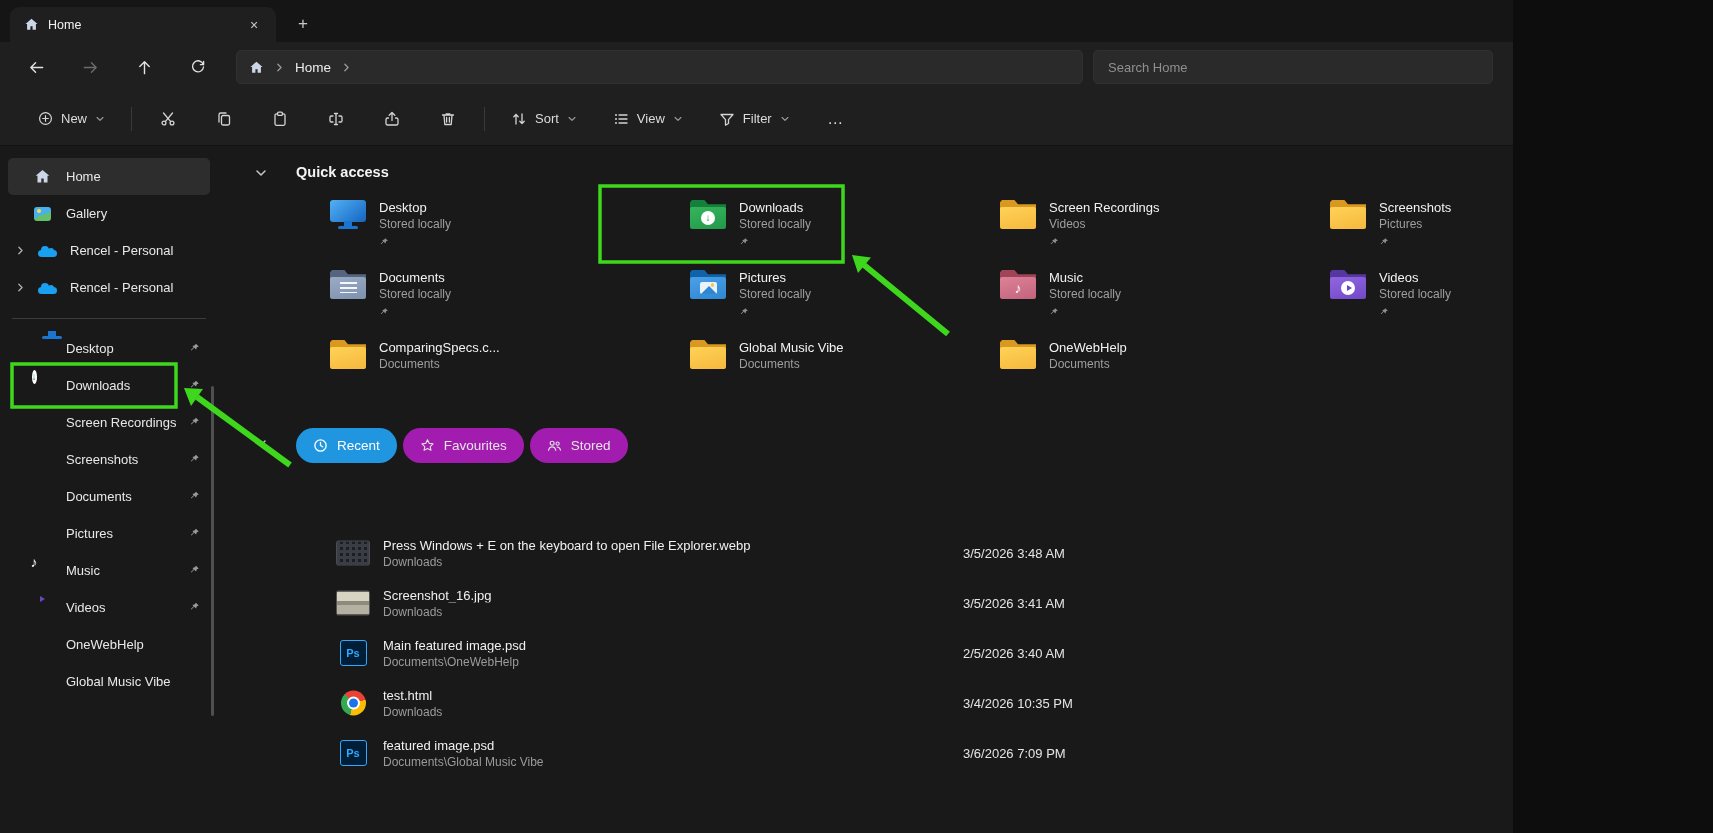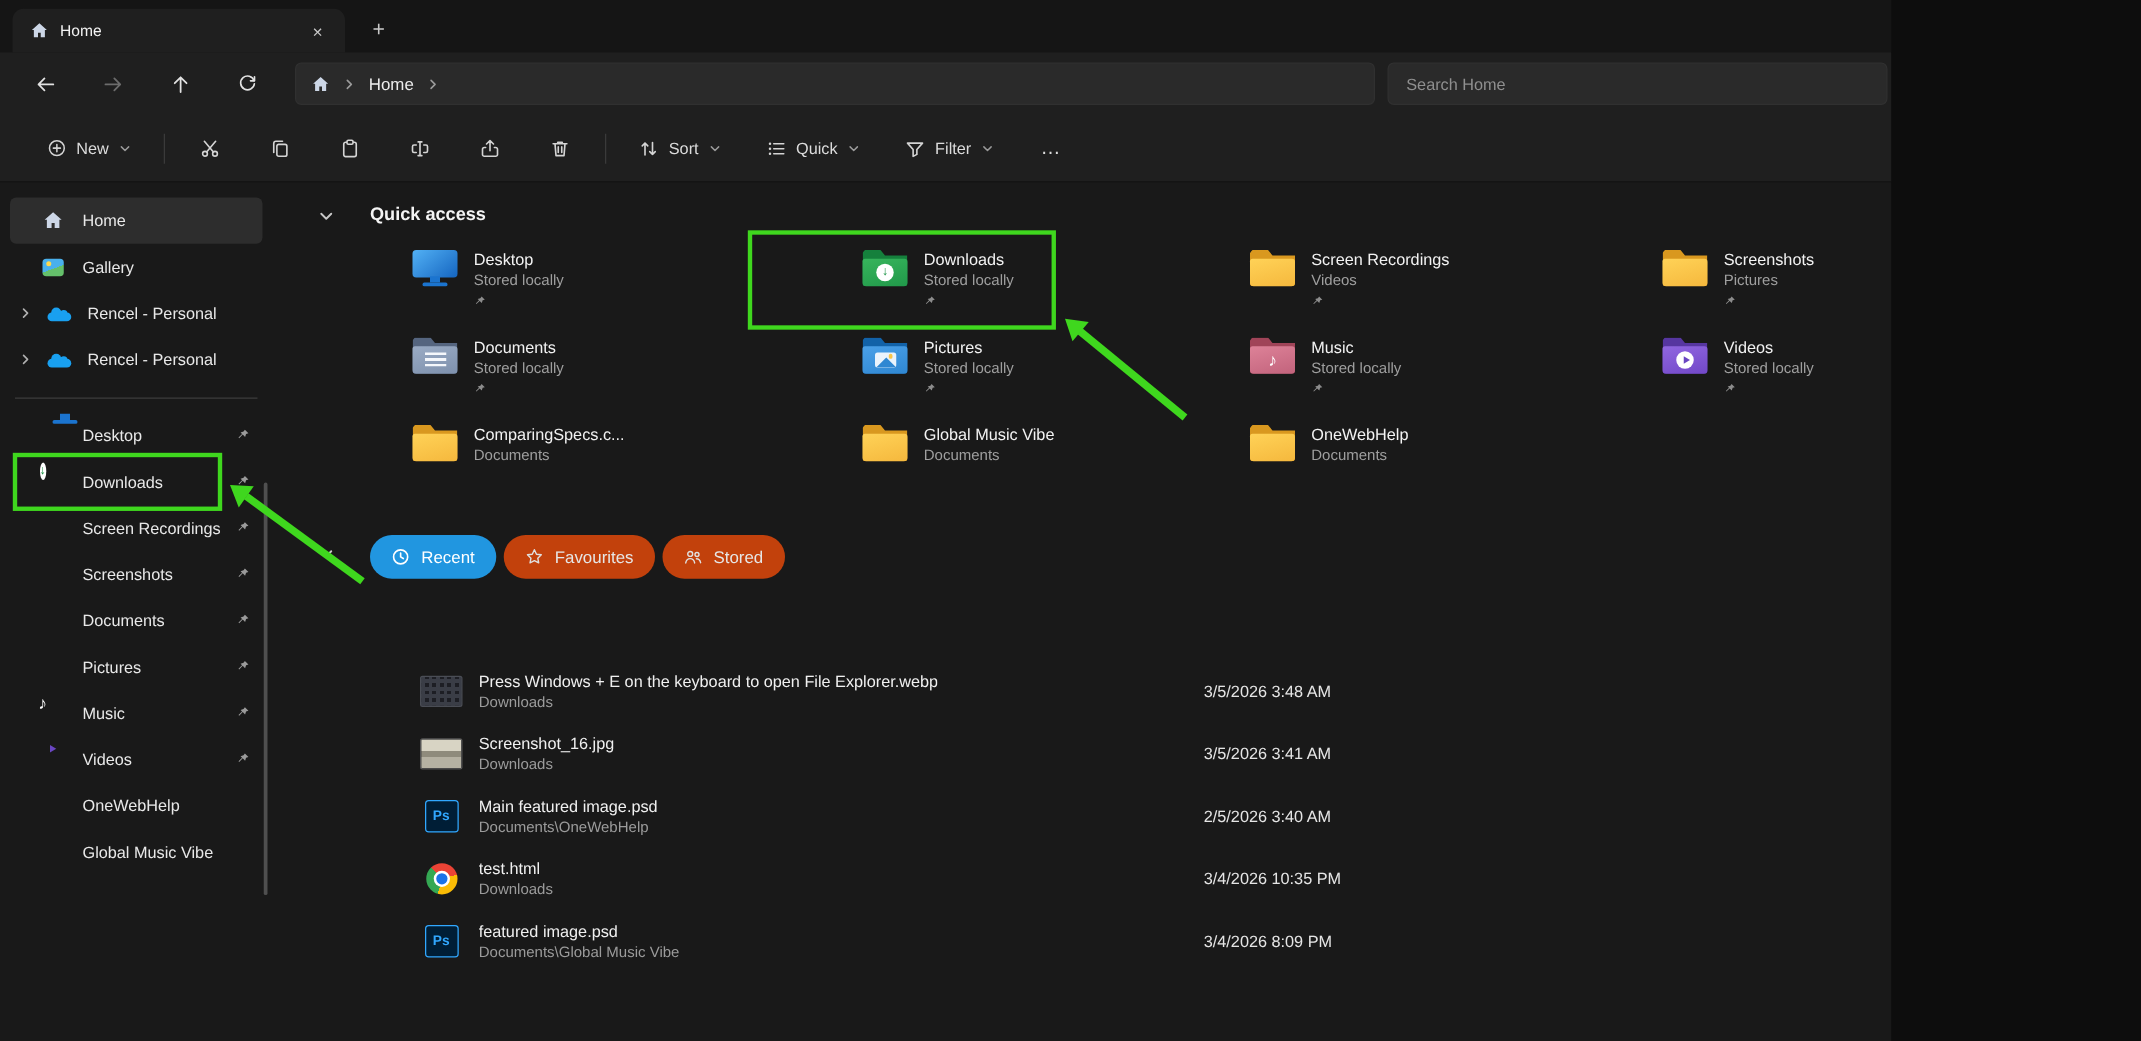--- a/index.html
+++ b/index.html
@@ -12,21 +12,21 @@
   .tab{width:266px;height:35px;margin-left:10px;background:#1f1f1f;border-radius:9px 9px 0 0;display:flex;align-items:center;gap:9px;padding:0 10px 0 14px}
   .tab-title{flex:1;font-size:12.5px;color:#f2f2f2}
   .tab-close{width:24px;height:24px;border-radius:5px;display:flex;align-items:center;justify-content:center;color:#c8c8c8;font-size:14px;cursor:default}
   .newtab{width:30px;height:28px;margin:0 0 4px 12px;display:flex;align-items:center;justify-content:center;color:#c8c8c8;font-size:17px;border-radius:5px}
 
   
   .navbar{position:absolute;left:0;top:42px;right:0;height:50px;background:#1f1f1f;display:flex;align-items:center;padding:0 0 0 16px}
   .navbtn{width:40px;height:34px;display:flex;align-items:center;justify-content:center;border-radius:5px;flex:none}
   .navbtn + .navbtn{margin-left:14px}
   .addressbar{flex:1;height:34px;margin:0 10px 0 18px;background:#2a2a2a;border:1px solid #303030;border-radius:5px;display:flex;align-items:center;gap:10px;padding:0 12px;font-size:13.5px}
-  .searchbox{width:400px;height:34px;margin-right:3px;background:#2a2a2a;border:1px solid #303030;border-radius:5px;display:flex;align-items:center;padding:0 14px;flex:none}
+  .searchbox{width:400px;height:34px;margin-right:20px;background:#2a2a2a;border:1px solid #303030;border-radius:5px;display:flex;align-items:center;padding:0 14px;flex:none}
   .searchbox input{background:transparent;border:none;outline:none;color:#e6e6e6;font-size:13px;width:100%;font-family:"Liberation Sans",sans-serif}
   .searchbox input::placeholder{color:#8f8f8f}
 
   
   .toolbar{position:absolute;left:0;top:92px;right:0;height:54px;background:#1f1f1f;border-bottom:1px solid #121212;display:flex;align-items:center;padding:0 0 0 28px;gap:16px}
   .tbtn{display:flex;align-items:center;gap:8px;height:36px;padding:0 10px;border-radius:5px;color:#dcdcdc;font-size:13px;flex:none}
   .ticon{width:40px;height:36px;display:flex;align-items:center;justify-content:center;border-radius:5px;flex:none}
   .tdivider{width:1px;height:24px;background:#3a3a3a;flex:none}
   .more{font-size:16px;letter-spacing:1px;color:#dcdcdc}
 
@@ -48,21 +48,21 @@
   .qa-chevron{position:absolute;left:36px;top:20px}
   .qa-title{position:absolute;left:78px;top:18px;font-size:14.5px;font-weight:bold;color:#f4f4f4}
   .tiles{position:absolute;left:112px;top:52px;display:grid;grid-template-columns:360px 310px 330px 340px;row-gap:8px}
   .tile{display:flex;gap:13px;height:62px;align-items:flex-start;padding-top:2px}
   .tmeta{display:flex;flex-direction:column;gap:2px;min-width:0}
   .tname{font-size:13px;color:#f2f2f2;white-space:nowrap}
   .tsub{font-size:12px;color:#9f9f9f}
 
   .pill-chevron{position:absolute;left:36px;top:290px}
   .pills{position:absolute;left:78px;top:282px;display:flex;gap:6px}
-  .pill{display:inline-flex;align-items:center;gap:9px;height:35px;padding:0 17px;border-radius:18px;background:#c2410c;border:none;color:#e6e6e6;font-size:13.5px;font-family:"Liberation Sans",sans-serif}
+  .pill{display:inline-flex;align-items:center;gap:9px;height:35px;padding:0 17px;border-radius:18px;background:#a21caf;border:none;color:#e6e6e6;font-size:13.5px;font-family:"Liberation Sans",sans-serif}
   .pill.active{background:#2196e0;color:#fff}
 
   .list-head{position:absolute;left:0;right:0;top:338px;height:20px;font-size:13px;color:#cfcfcf}
   .lh-name{position:absolute;left:128px}
   .lh-date{position:absolute;left:745px}
   .lh-act{position:absolute;left:1140px}
 
   .files{position:absolute;left:0;right:0;top:382px}
   .frow{position:relative;height:50px}
   .ficon-slot{position:absolute;left:116px;top:50%;transform:translateY(-50%);width:38px;display:flex;justify-content:center}
@@ -230,21 +230,21 @@
           <path d="M2.5 4.2 6 7.7l3.5-3.5" fill="none" stroke="#9a9a9a" stroke-width="1.4" stroke-linecap="round" stroke-linejoin="round"></path>
         </svg>
     </div>
     <div class="tbtn">
       <svg viewBox="0 0 16 16" width="16" height="16">
           <circle cx="3" cy="4" r="1" fill="#d4d4d4"></circle>
           <circle cx="3" cy="8" r="1" fill="#d4d4d4"></circle>
           <circle cx="3" cy="12" r="1" fill="#d4d4d4"></circle>
           <path d="M6 4h8M6 8h8M6 12h8" stroke="#d4d4d4" stroke-width="1.3" stroke-linecap="round"></path>
         </svg>
-      <span>Quick</span>
+      <span>View</span>
       <svg viewBox="0 0 12 12" width="10" height="10">
           <path d="M2.5 4.2 6 7.7l3.5-3.5" fill="none" stroke="#9a9a9a" stroke-width="1.4" stroke-linecap="round" stroke-linejoin="round"></path>
         </svg>
     </div>
     <div class="tbtn">
       <svg viewBox="0 0 16 16" width="16" height="16">
           <path d="M2 3.5h12L9.5 8.6v3.9l-3 1.6V8.6z" fill="none" stroke="#d4d4d4" stroke-width="1.3" stroke-linejoin="round"></path>
         </svg>
       <span>Filter</span>
       <svg viewBox="0 0 12 12" width="10" height="10">
@@ -592,21 +592,21 @@
         <div class="fdate">3/4/2026 10:35 PM</div>
       </div>
       <div class="frow">
         <span class="ficon-slot">
             <span class="psd-icon"></span>
           </span>
         <div class="fmeta">
           <div class="fname">featured image.psd</div>
           <div class="floc">Documents\Global Music Vibe</div>
         </div>
-        <div class="fdate">3/4/2026 8:09 PM</div>
+        <div class="fdate">3/6/2026 7:09 PM</div>
       </div>
     </div>
   </div>
 
   <svg class="annot" width="1713" height="833" viewBox="0 0 1713 833">
     <rect x="600" y="186" width="243" height="76" fill="none" stroke="#3fd71e" stroke-width="3.5"></rect>
     <line x1="948" y1="334" x2="864" y2="265" stroke="#3fd71e" stroke-width="6"></line>
     <polygon points="852,255 871,257.5 858,273" fill="#3fd71e"></polygon>
     <rect x="12" y="364" width="164" height="43" fill="none" stroke="#3fd71e" stroke-width="3.5"></rect>
     <line x1="290" y1="465" x2="197" y2="397" stroke="#3fd71e" stroke-width="6"></line>

